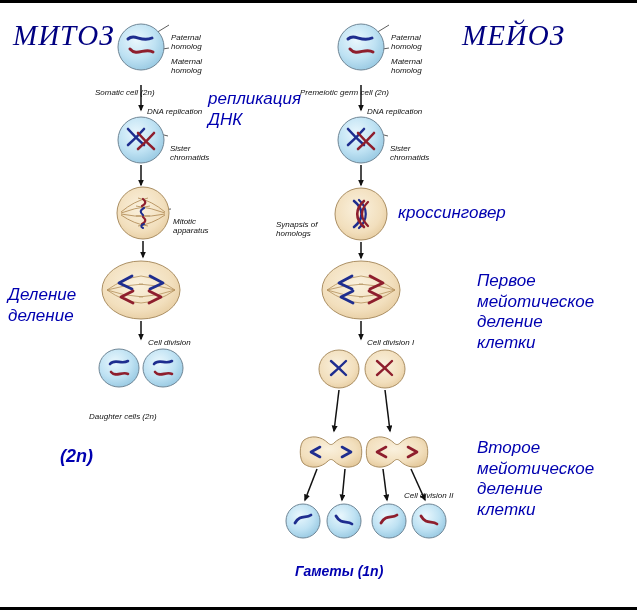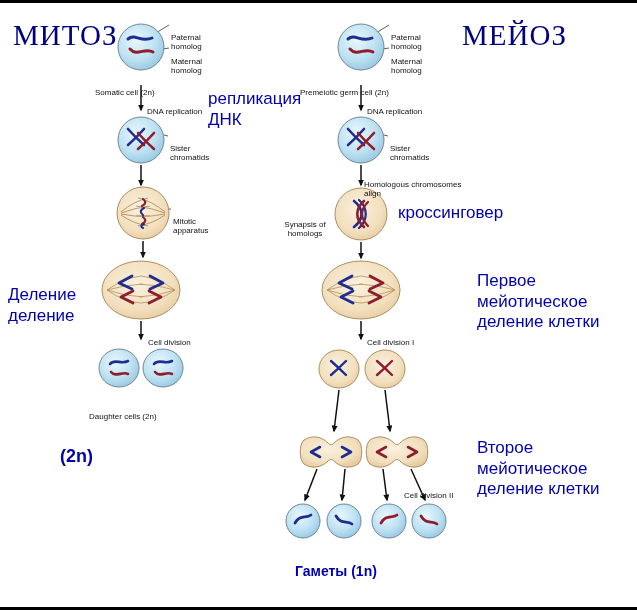--- a/index.html
+++ b/index.html
@@ -1,27 +1,27 @@
 <!DOCTYPE html>
 <html><head>
 <meta charset="utf-8">
 <style>
   * { box-sizing: border-box; margin: 0; padding: 0; }
   html, body { background: #ffffff; }
   body { font-family: "Liberation Sans", "DejaVu Sans", sans-serif; }
   .frame { position: relative; width: 637px; height: 610px; background: #fff;
-           border-top: 3px solid #000; border-bottom: 3px solid #000; overflow: hidden; }
+           border-top: 3px solid #000; border-bottom: 3px solid #000; overflow: hidden; font-style: italic; }
   .abs { position: absolute; }
   .title { font-family: "Liberation Serif", "DejaVu Serif", serif; font-size: 29px;
            color: #000080; letter-spacing: 1px; white-space: nowrap; }
   .ru { font-size: 17px; color: #0000b0; line-height: 1.22; }
   .rub { font-weight: bold; }
   .tiny { font-size: 8px; line-height: 1.15; color: #111; margin-top: 16px; }
   .ctr { text-align: left; }
-  .rt { text-align: center; }
+  .rt { text-align: left; }
   .nw { white-space: nowrap; }
   svg.art { position: absolute; left: 0; top: 0; }
 </style>
 </head>
 <body>
 
 <div class="frame">
 
   <svg class="art" width="637" height="610" viewBox="0 0 637 610">
     <defs>
@@ -223,21 +223,20 @@
   <div class="abs ru" style="left:8px;top:282px;width:82px">Деление деление</div>
   <div class="abs tiny" style="left:148px;top:319px;width:64px">Cell division</div>
   <div class="abs tiny ctr" style="left:89px;top:393px;width:104px">Daughter cells (2n)</div>
   <div class="abs ru rub ctr" style="left:60px;top:443px;width:150px;font-size:18px">(2n)</div>
 
   <div class="abs tiny" style="left:391px;top:14px;width:44px">Paternal homolog</div>
   <div class="abs tiny" style="left:391px;top:38px;width:44px">Maternal homolog</div>
   <div class="abs tiny ctr" style="left:300px;top:69px;width:122px">Premeiotic germ cell (2n)</div>
   <div class="abs tiny" style="left:367px;top:88px;width:70px">DNA replication</div>
   <div class="abs tiny" style="left:390px;top:125px;width:50px">Sister chromatids</div>
-  <div class="abs tiny ctr" style="left:364px;top:161px;width:108px">Homologous chromosomes align</div>
   <div class="abs tiny rt" style="left:276px;top:201px;width:58px">Synapsis of homologs</div>
   <div class="abs ru nw" style="left:398px;top:200px">кроссинговер</div>
   <div class="abs ru" style="left:477px;top:268px;width:124px">Первое мейотическое деление клетки</div>
   <div class="abs tiny" style="left:367px;top:319px;width:70px">Cell division I</div>
   <div class="abs ru" style="left:477px;top:435px;width:124px">Второе мейотическое деление клетки</div>
   <div class="abs tiny" style="left:404px;top:472px;width:72px">Cell division II</div>
   <div class="abs ru rub ctr nw" style="left:295px;top:560px;width:165px;font-size:14px">Гаметы (1n)</div>
 
 </div>
 

